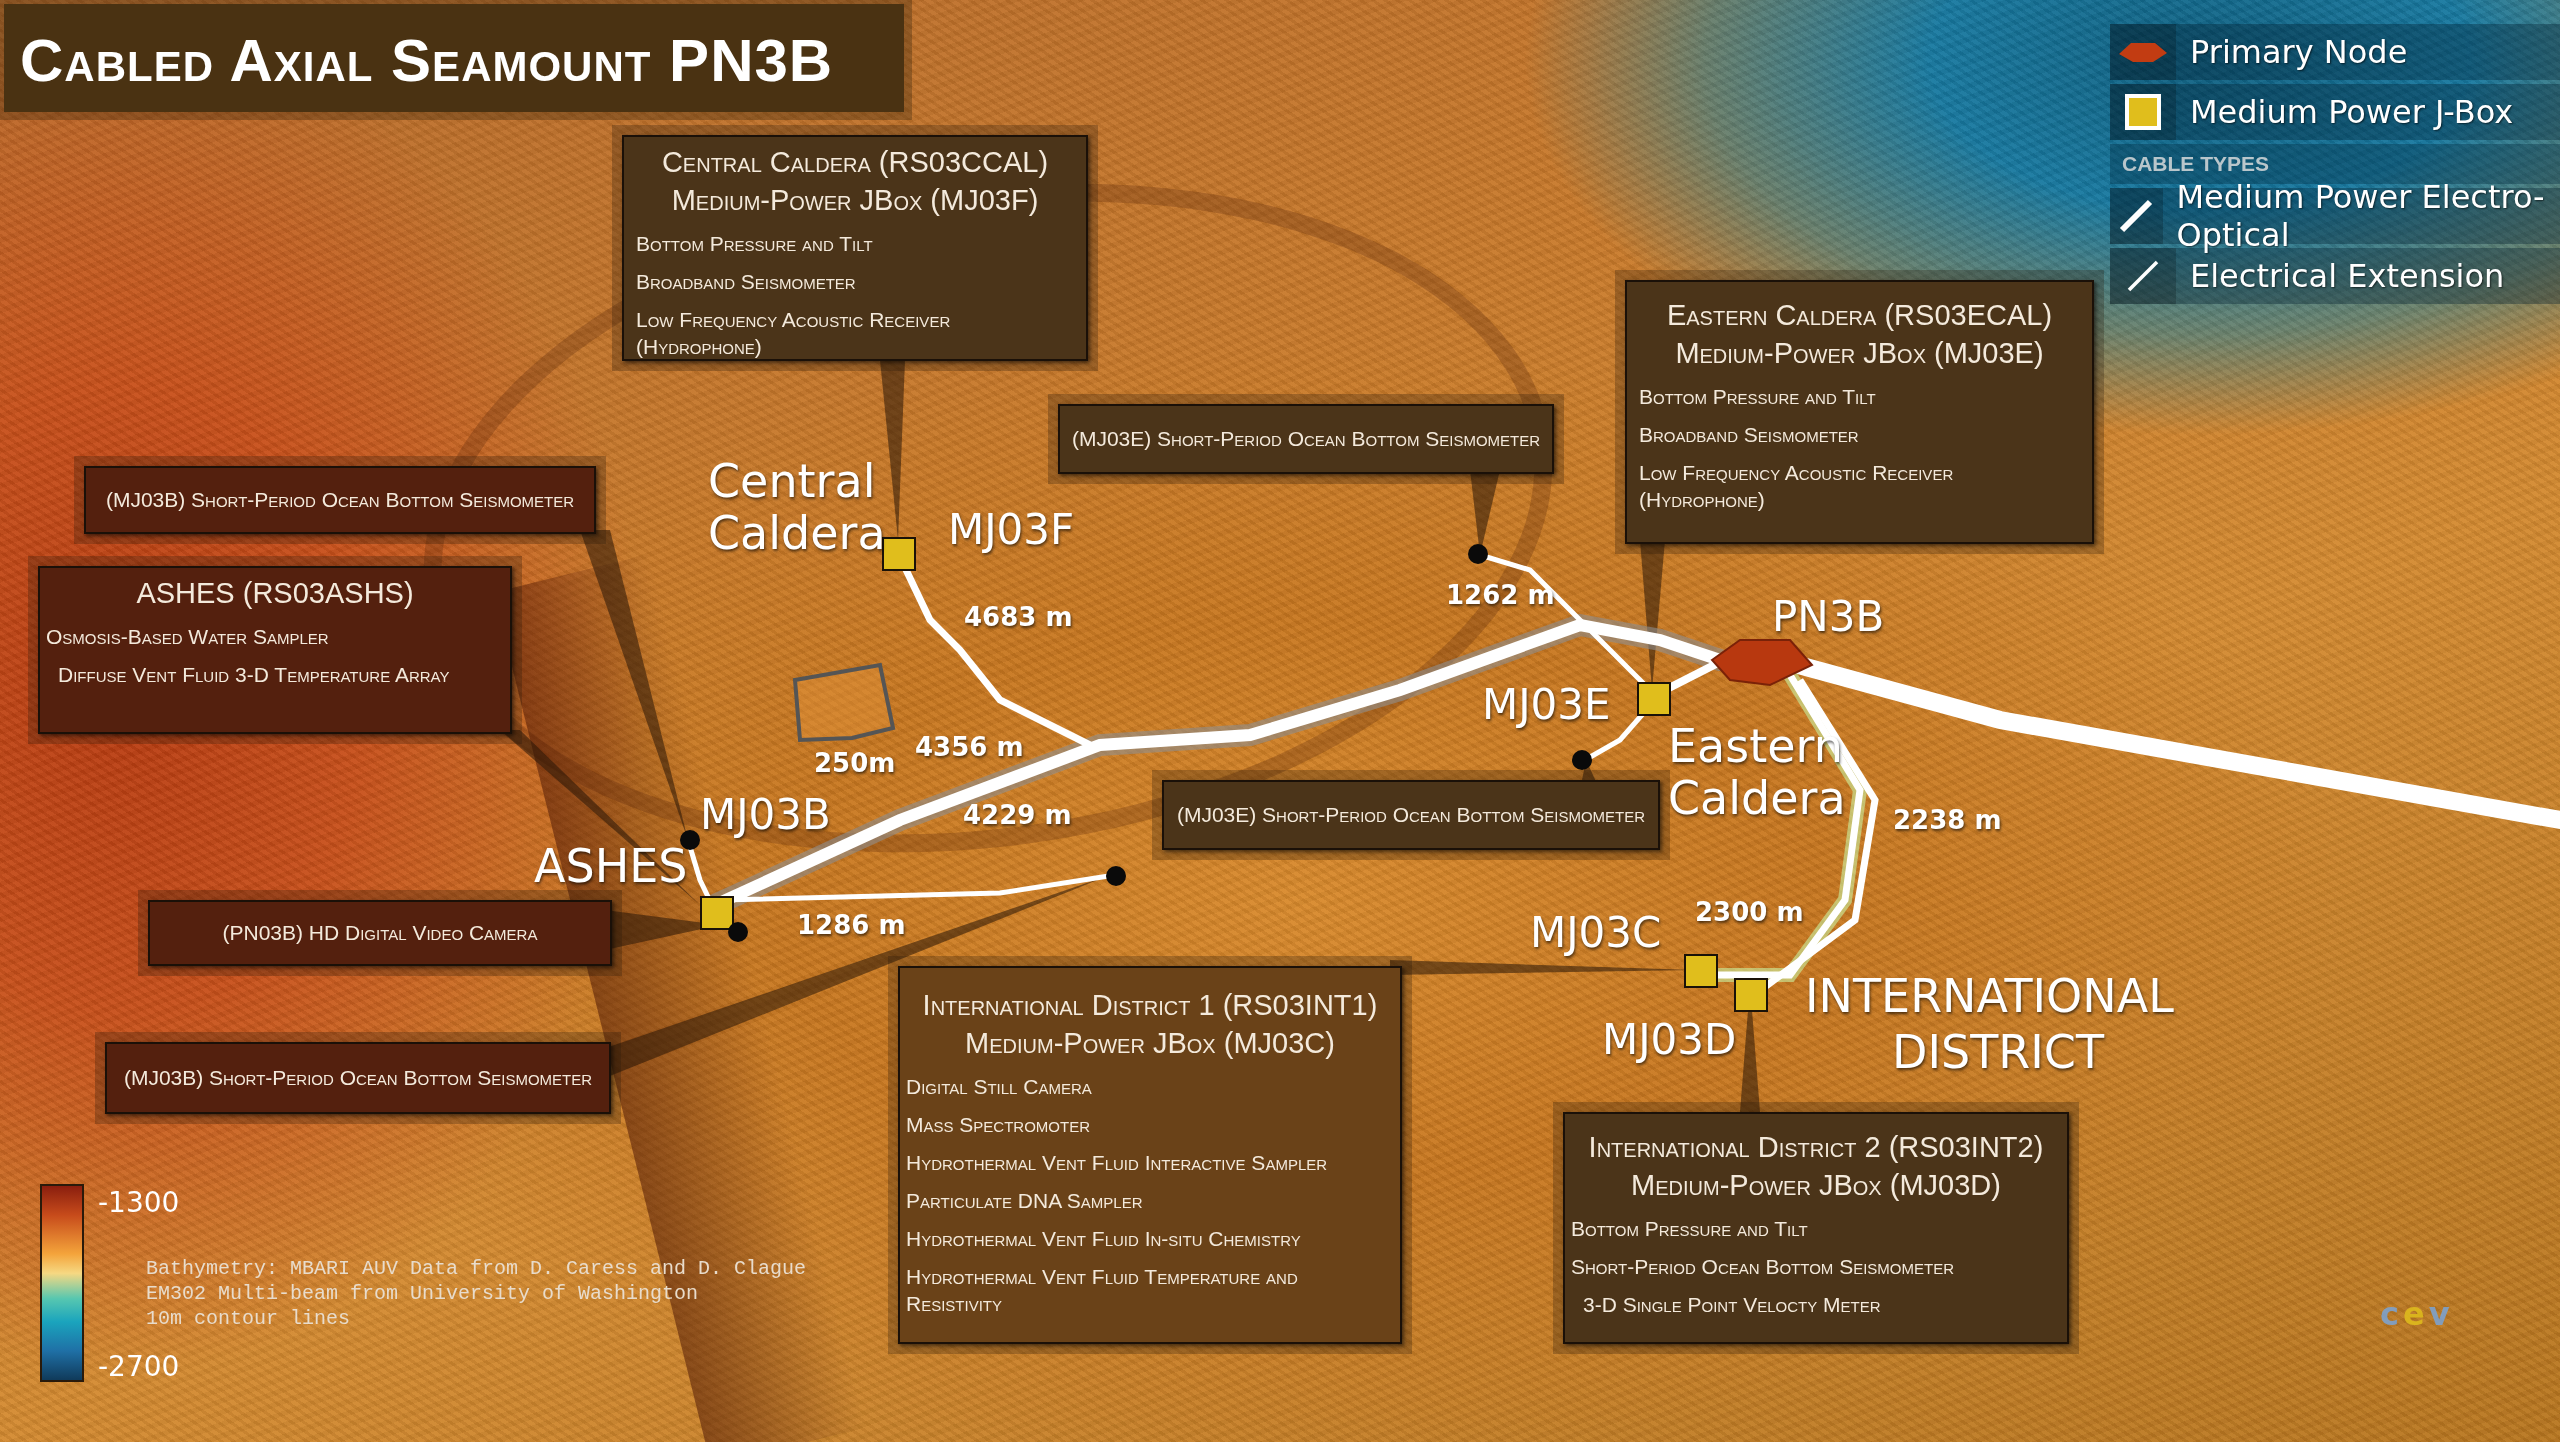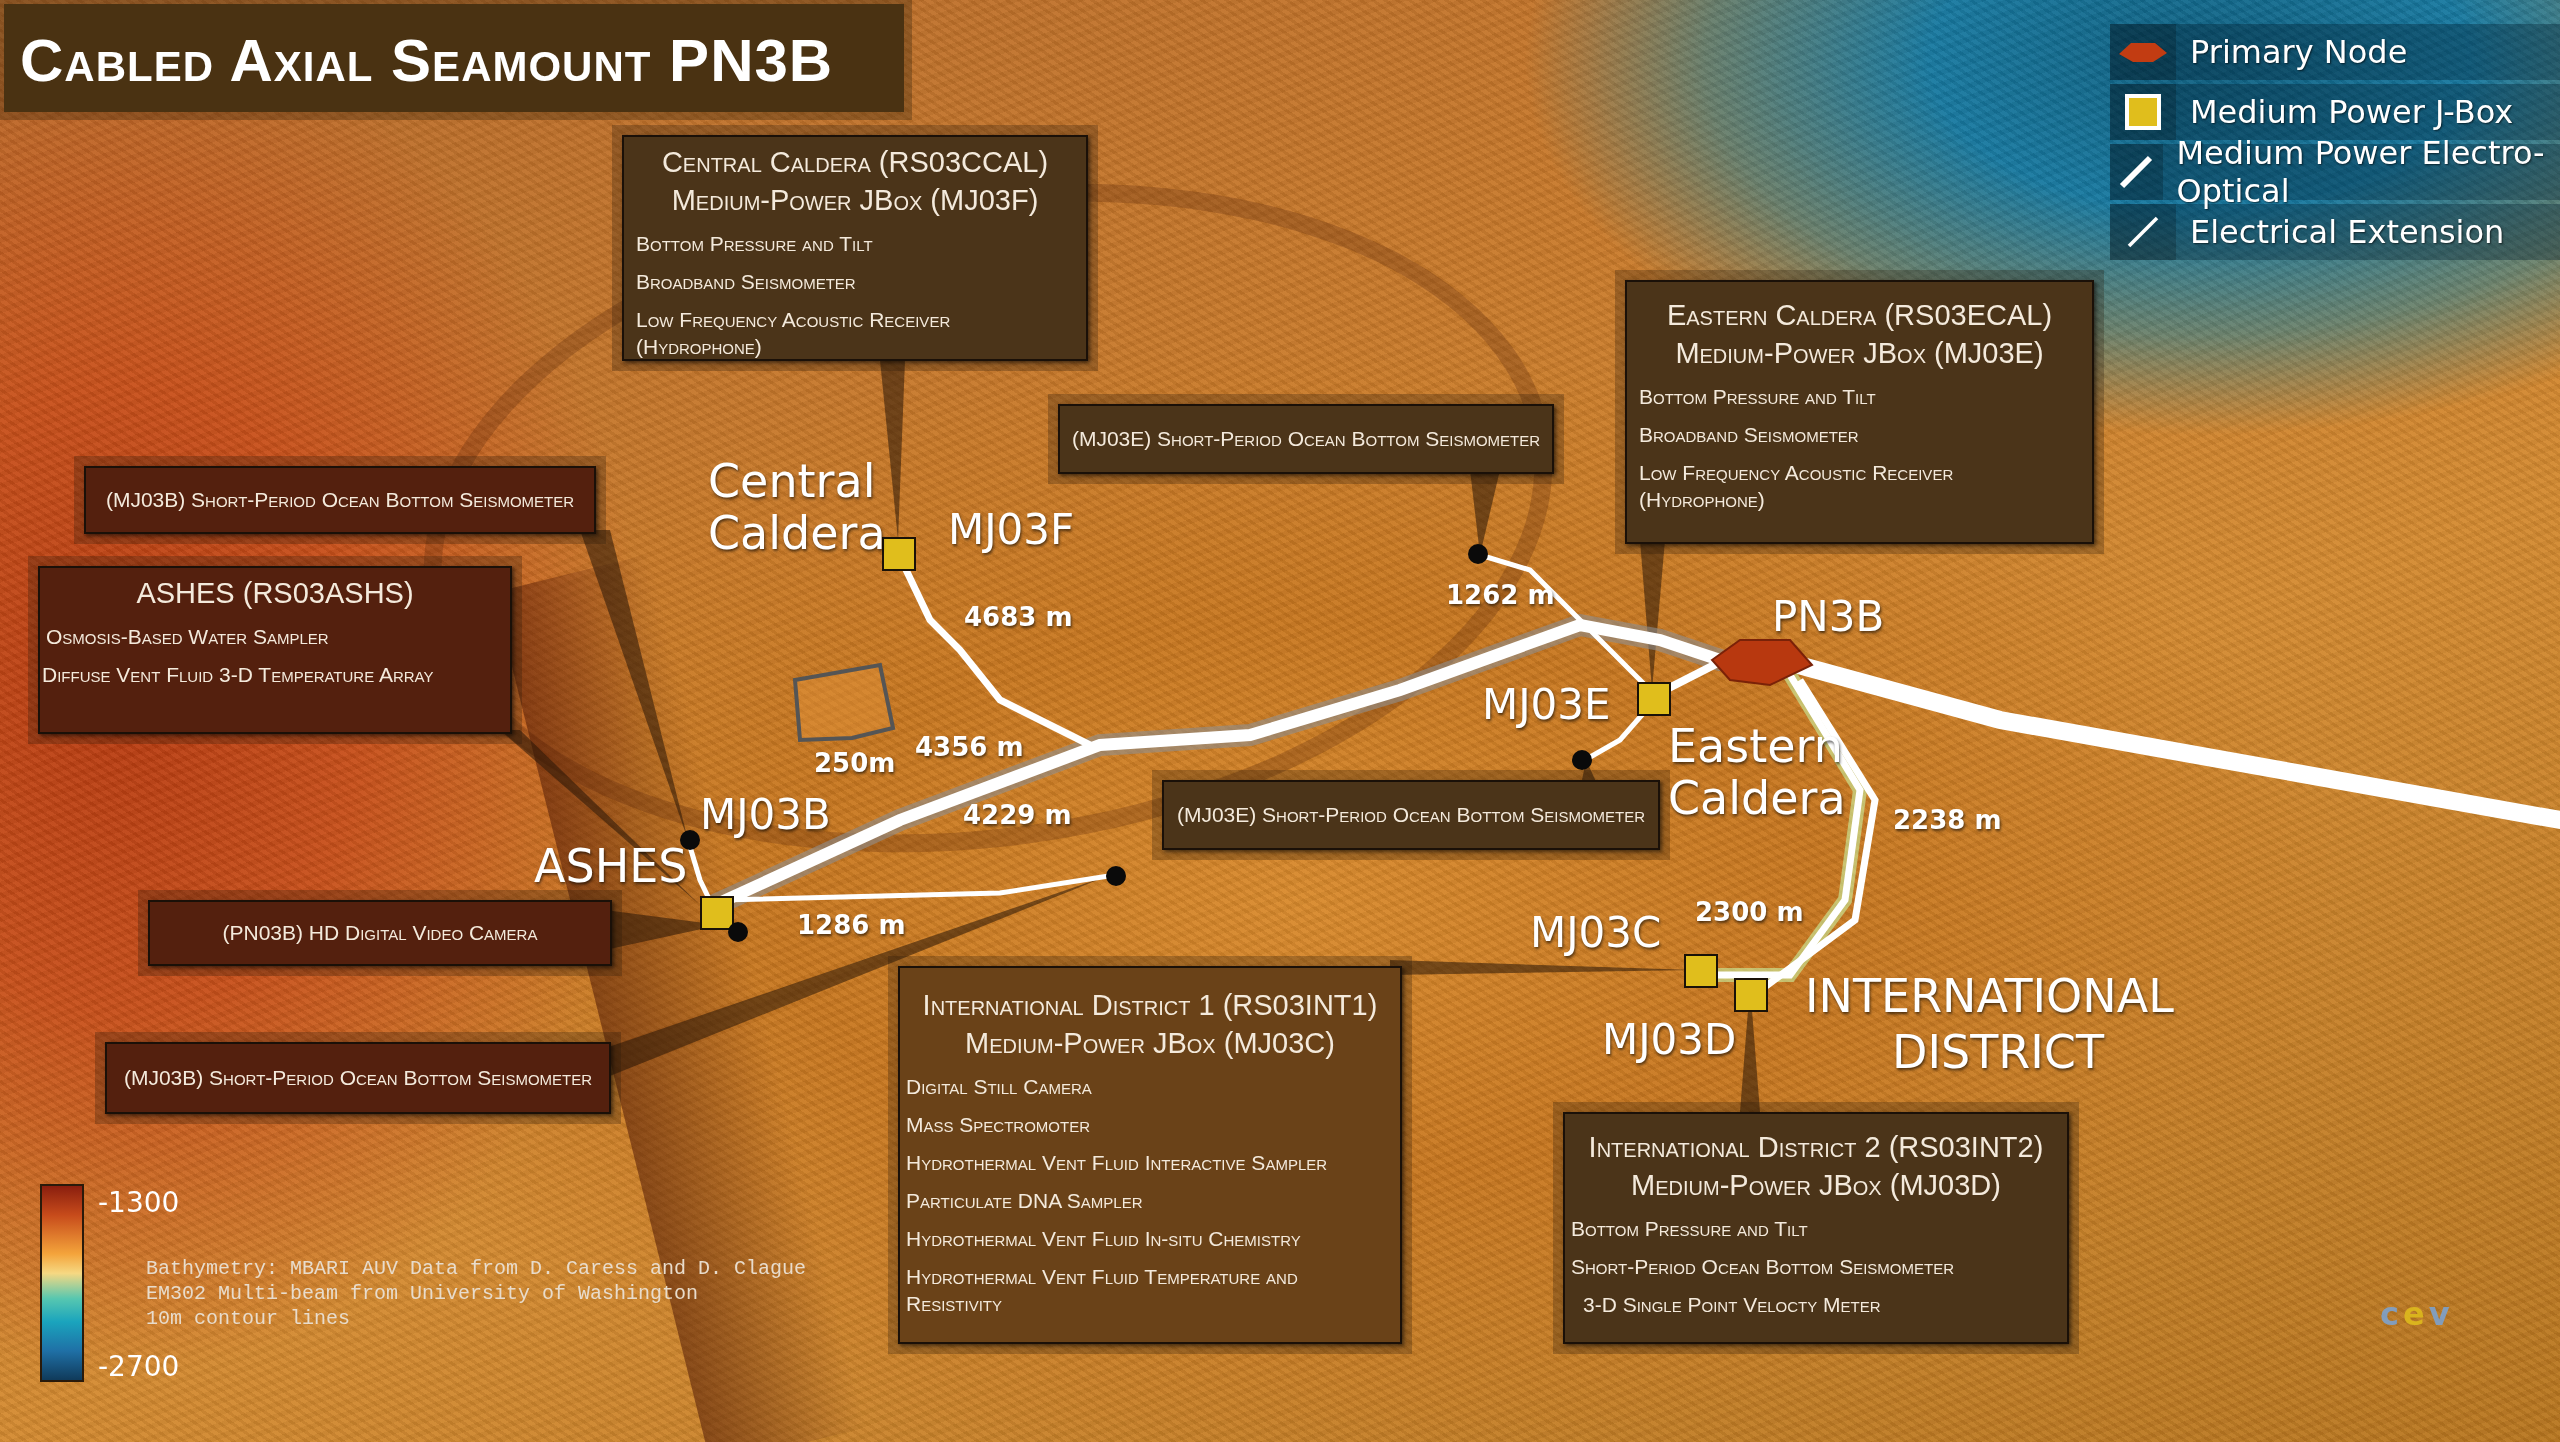--- a/index.html
+++ b/index.html
@@ -111,20 +111,21 @@
           </svg>
         </div>
       <span class="legend-label">Primary Node</span>
     </div>
     <div class="legend-row">
       <div class="legend-swatch">
           <div style="width:28px;height:28px;background:#e0be1c;border:4px solid #fff;"></div>
         </div>
       <span class="legend-label">Medium Power J-Box</span>
     </div>
+    <div class="legend-head">CABLE TYPES</div>
     <div class="legend-row">
       <div class="legend-swatch">
           <svg width="40" height="40">
             <line x1="6" y1="34" x2="34" y2="6" stroke="#fff" stroke-width="6"></line>
           </svg>
         </div>
       <span class="legend-label">Medium Power Electro-Optical</span>
     </div>
     <div class="legend-row">
       <div class="legend-swatch">
@@ -148,21 +149,21 @@
     <div class="box-head" style="margin-top:14px;">Eastern Caldera (RS03ECAL)</div>
     <div class="box-head">Medium-Power JBox (MJ03E)</div>
     <div class="box-item">Bottom Pressure and Tilt</div>
     <div class="box-item">Broadband Seismometer</div>
     <div class="box-item wrap" style="width:380px;">Low Frequency Acoustic Receiver (Hydrophone)</div>
   </div>
 
   <div class="box rd" style="left:38px;top:566px;width:470px;height:164px;">
     <div class="box-head" style="margin-top:6px;">ASHES (RS03ASHS)</div>
     <div class="box-item" style="padding-left:6px;">Osmosis-Based Water Sampler</div>
-    <div class="box-item" style="padding-left:2px;">Diffuse Vent Fluid 3-D Temperature Array</div>
+    <div class="box-item" style="padding-left:18px;">Diffuse Vent Fluid 3-D Temperature Array</div>
   </div>
 
   <div class="box md" style="left:898px;top:966px;width:500px;height:374px;">
     <div class="box-head" style="margin-top:18px;">International District 1 (RS03INT1)</div>
     <div class="box-head">Medium-Power JBox (MJ03C)</div>
     <div class="box-item" style="padding-left:6px;">Digital Still Camera</div>
     <div class="box-item" style="padding-left:6px;">Mass Spectromoter</div>
     <div class="box-item" style="padding-left:6px;">Hydrothermal Vent Fluid Interactive Sampler</div>
     <div class="box-item" style="padding-left:6px;">Particulate DNA Sampler</div>
     <div class="box-item" style="padding-left:6px;">Hydrothermal Vent Fluid In-situ Chemistry</div>

